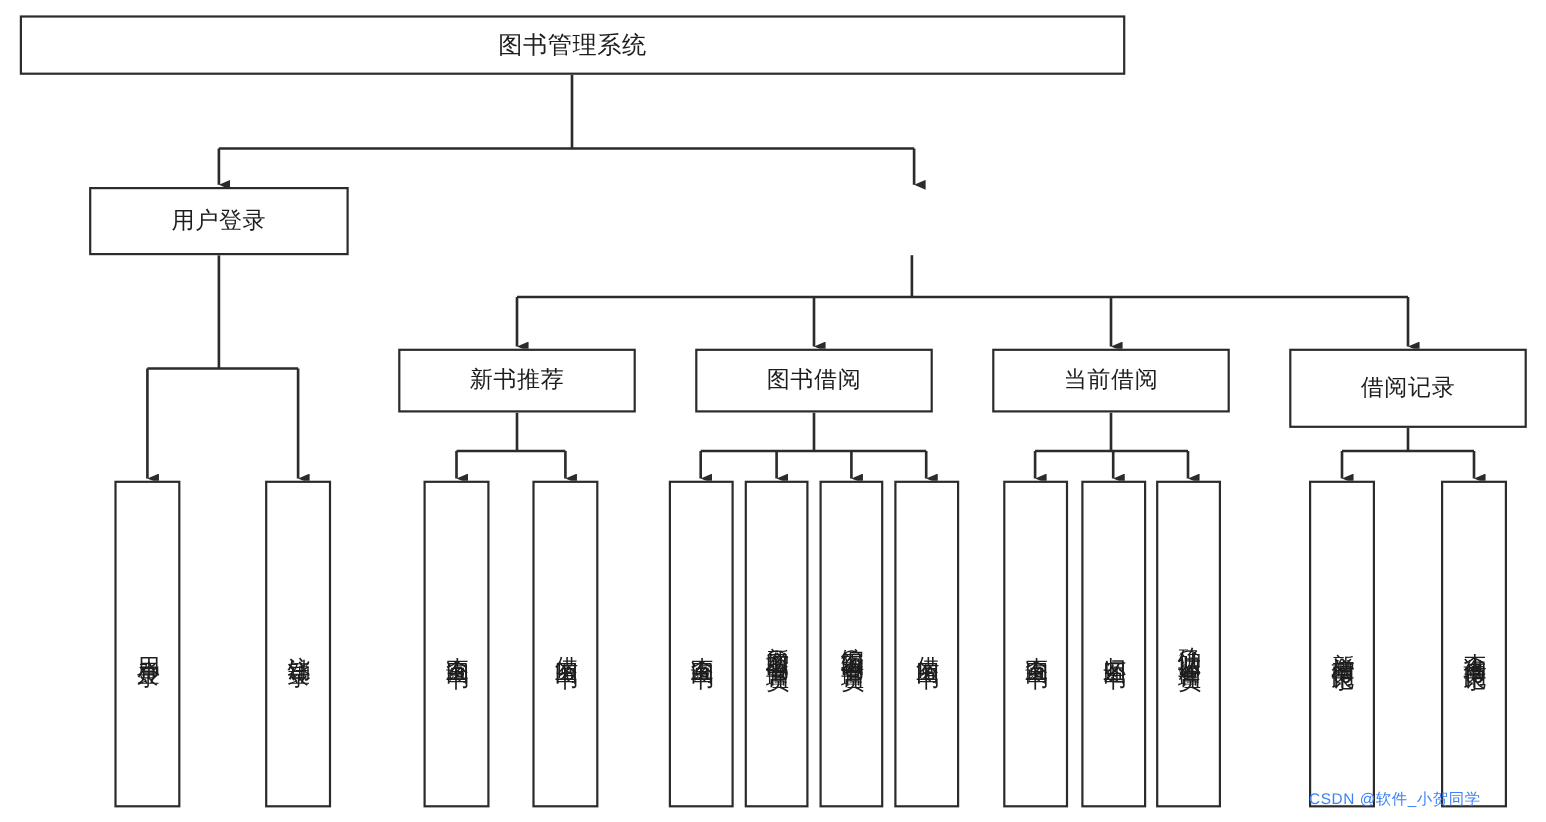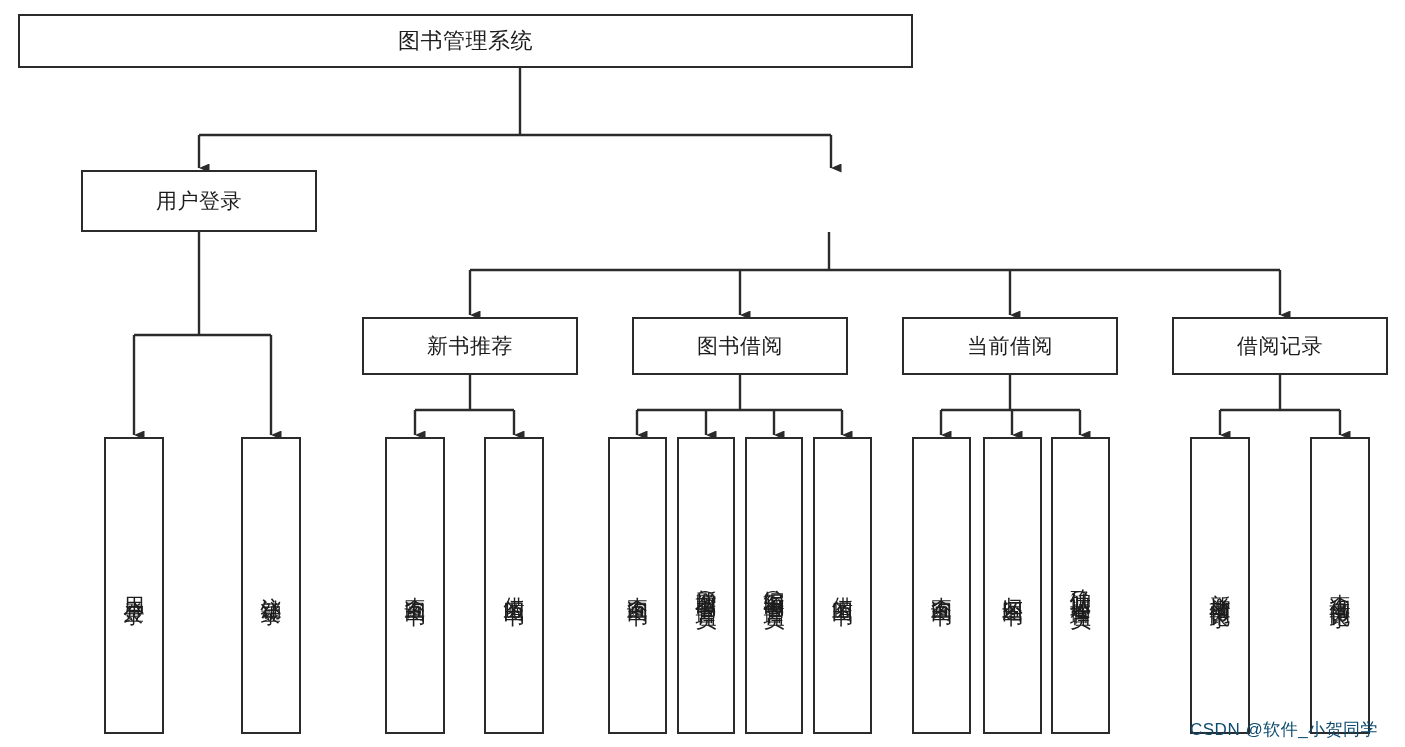--- a/index.html
+++ b/index.html
@@ -48,22 +48,22 @@
     padding: 6px 0;
     align-items: center;
     justify-content: center;
     white-space: nowrap;
   }
   .node-box.root {
     font-size: 22px;
   }
   .watermark {
     position: absolute;
-    font-size: 17px;
-    color: #0c4a6e;
+    font-size: 14px;
+    color: #3b82f6;
     white-space: nowrap;
     letter-spacing: 0.5px;
     pointer-events: none;
   }
 </style>
 </head>
 <body>
 
 <div id="diagram-root">
 
@@ -110,28 +110,28 @@
       <path d="M 1012,410 L 1012,435" marker-end="url(#arrowhead)"></path>
       <path d="M 1080,410 L 1080,435" marker-end="url(#arrowhead)"></path>
 
       <path d="M 1280,375 L 1280,410"></path>
       <path d="M 1220,410 L 1340,410"></path>
       <path d="M 1220,410 L 1220,435" marker-end="url(#arrowhead)"></path>
       <path d="M 1340,410 L 1340,435" marker-end="url(#arrowhead)"></path>
     </g>
   </svg>
 
-  <div class="node-box horizontal root" style="left: 18px; top: 14px; width: 895px; height: 54px;">图书管理系统</div>
+  <div class="node-box horizontal root" style="left: 18px; top: 14px; width: 1005px; height: 54px;">图书管理系统</div>
 
   <div class="node-box horizontal" style="left: 81px; top: 170px; width: 236px; height: 62px;">用户登录</div>
 
   <div class="node-box horizontal" style="left: 362px; top: 317px; width: 216px; height: 58px; text-align: center;">新书推荐</div>
   <div class="node-box horizontal" style="left: 632px; top: 317px; width: 216px; height: 58px;">图书借阅</div>
   <div class="node-box horizontal" style="left: 902px; top: 317px; width: 216px; height: 58px;">当前借阅</div>
-  <div class="node-box horizontal" style="left: 1172px; top: 317px; width: 216px; height: 58px;">借阅记录</div>
+  <div class="node-box horizontal" style="left: 1172px; top: 317px; width: 216px; height: 72px;">借阅记录</div>
 
   <div class="node-box vertical" style="left: 104px; top: 437px; width: 60px; height: 297px;">用户登录</div>
   <div class="node-box vertical" style="left: 241px; top: 437px; width: 60px; height: 297px;">注销登录</div>
   <div class="node-box vertical" style="left: 385px; top: 437px; width: 60px; height: 297px;">查询图书</div>
   <div class="node-box vertical" style="left: 484px; top: 437px; width: 60px; height: 297px;">借阅图书</div>
   <div class="node-box vertical" style="left: 608px; top: 437px; width: 59px; height: 297px;">查询图书</div>
   <div class="node-box vertical" style="left: 677px; top: 437px; width: 58px; height: 297px;">新增图书（管理员）</div>
   <div class="node-box vertical" style="left: 745px; top: 437px; width: 58px; height: 297px;">编辑图书（管理员）</div>
   <div class="node-box vertical" style="left: 813px; top: 437px; width: 59px; height: 297px;">借阅图书</div>
   <div class="node-box vertical" style="left: 912px; top: 437px; width: 59px; height: 297px;">查询图书</div>

